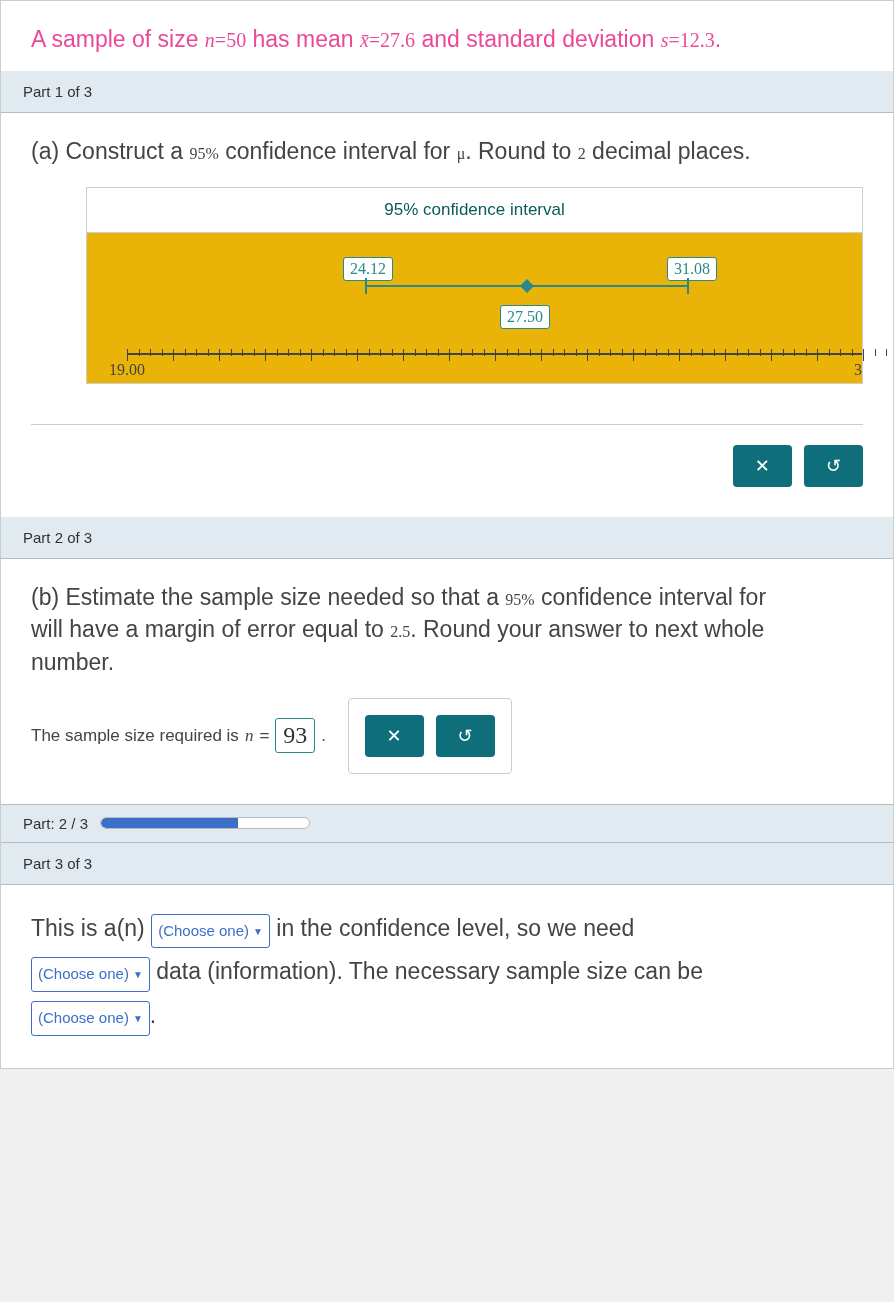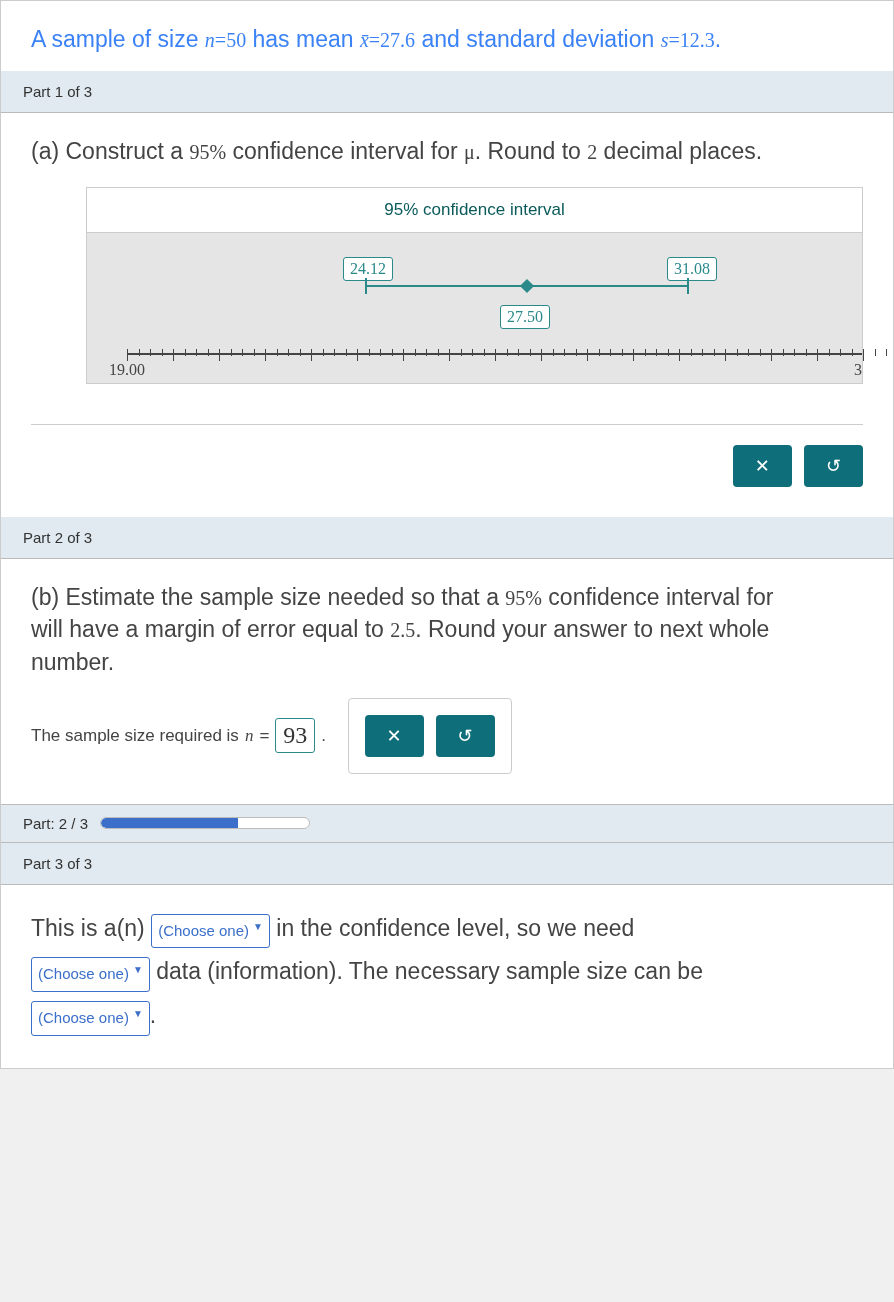--- a/index.html
+++ b/index.html
@@ -1,46 +1,46 @@
 <!DOCTYPE html>
 <html><head>
 <meta charset="utf-8">
 <style>
 * { box-sizing: border-box; margin: 0; padding: 0; }
 body { font-family: Verdana, Geneva, sans-serif; background: #f0f0f0; color: #333; font-size: 16px; }
 .container { background: #fff; border: 1px solid #ccc; margin: 0; padding: 0; }
-.intro { padding: 25px 14px 18px 30px; font-size: 23px; color: #3b82f6; }
+.intro { padding: 25px 14px 18px 30px; font-size: 23px; color: #ec4899; }
 .intro .var { font-style: italic; font-family: 'Times New Roman', serif; font-size: 20px; }
 .intro .val { font-family: 'Times New Roman', serif; font-size: 20px; }
 .part-progress { background: #e1eaf0; padding: 10px 22px; font-size: 15px; color: #333; display: flex; align-items: center; border-top: 1px solid #bbb; border-bottom: 1px solid #bbb; }
 .part-progress .lbl { margin-right: 12px; }
 .progress-bar { width: 210px; height: 12px; background: #fff; border: 1px solid #bbb; border-radius: 6px; position: relative; overflow: hidden; }
 .progress-fill { height: 100%; background: #3b6fc9; border-radius: 6px 0 0 6px; }
 .part-header { background: #e1eaf0; padding: 12px 22px; font-size: 15px; color: #333; border-bottom: 1px solid #bbb; }
 .part-body { padding: 22px 30px 30px 30px; }
 .question-text { font-size: 23px; color: #444; line-height: 1.4; margin-bottom: 20px; }
-.question-text .math { font-family: 'Times New Roman', serif; font-size: 20px; }
+.question-text .math { font-family: 'Times New Roman', serif; font-size: 16px; }
 .ci-widget { border: 1px solid #ccc; margin-top: 12px; margin-left: 55px; }
 .ci-title { text-align: center; padding: 12px; background: #fff; font-size: 17px; color: #0a5a5a; border-bottom: 1px solid #ccc; }
-.ci-plot { position: relative; height: 150px; background: #e5e5e5; }
+.ci-plot { position: relative; height: 150px; background: #eab308; }
 .ci-boxval { position: absolute; border: 1px solid #2a8a8a; color: #2a8a8a; font-family: 'Times New Roman', serif; font-size: 16px; padding: 2px 6px; border-radius: 3px; background: #fff; }
 .ci-line { position: absolute; top: 52px; height: 2px; background: #2a8a8a; }
 .ci-tick { position: absolute; width: 2px; background: #2a8a8a; }
 .ci-diamond { position: absolute; width: 10px; height: 10px; background: #2a8a8a; transform: rotate(45deg); }
 .axis { position: absolute; bottom: 28px; left: 40px; right: 0; height: 2px; background: #444; }
 .axis-ticks { position: absolute; bottom: 22px; left: 40px; right: 0; height: 12px; }
 .axis-tick { position: absolute; width: 1px; height: 12px; background: #444; top: 0; }
 .axis-label { position: absolute; font-family: 'Times New Roman', serif; font-size: 16px; color: #444; }
 .btn-row { display: flex; justify-content: flex-end; gap: 12px; margin-top: 40px; border-top: 1px solid #ccc; padding-top: 20px; padding-right: 0; }
 .btn-row.small { justify-content: flex-start; margin-top: 0; border: 1px solid #ccc; padding: 16px; border-radius: 4px; display: inline-flex; }
 .btn { background: #0e6e7a; color: #fff; border: none; padding: 10px 22px; font-size: 18px; border-radius: 4px; cursor: pointer; }
 .answer-line { font-size: 17px; color: #444; display: flex; align-items: center; gap: 6px; flex-wrap: wrap; }
 .answer-line .ital { font-style: italic; font-family: 'Times New Roman', serif; }
 .ans-box { border: 1px solid #2a8a8a; color: #333; font-family: 'Times New Roman', serif; font-size: 24px; padding: 3px 7px; border-radius: 3px; min-width: 28px; text-align: center; }
-.select-box { border: 1px solid #3b6fc9; color: #3b6fc9; font-size: 15px; padding: 2px 6px; border-radius: 3px; display: inline-flex; align-items: flex-start; gap: 4px; cursor: pointer; }
+.select-box { border: 1px solid #3b6fc9; color: #3b6fc9; font-size: 15px; padding: 2px 6px; border-radius: 3px; display: inline-flex; align-items: center; gap: 4px; cursor: pointer; }
 .select-box .tri { font-size: 10px; }
 .fill-text { font-size: 23px; color: #444; line-height: 1.9; }
 </style>
 </head>
 <body>
 
 <div class="container">
 
   <div class="intro">
     <span>A sample of size </span>

